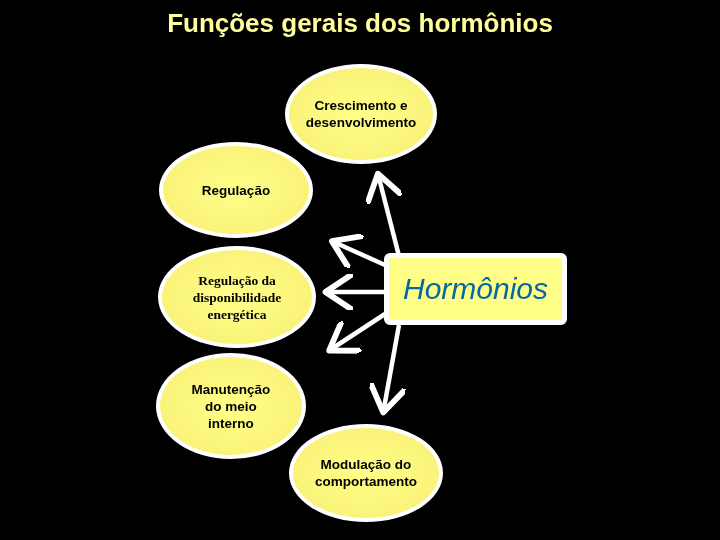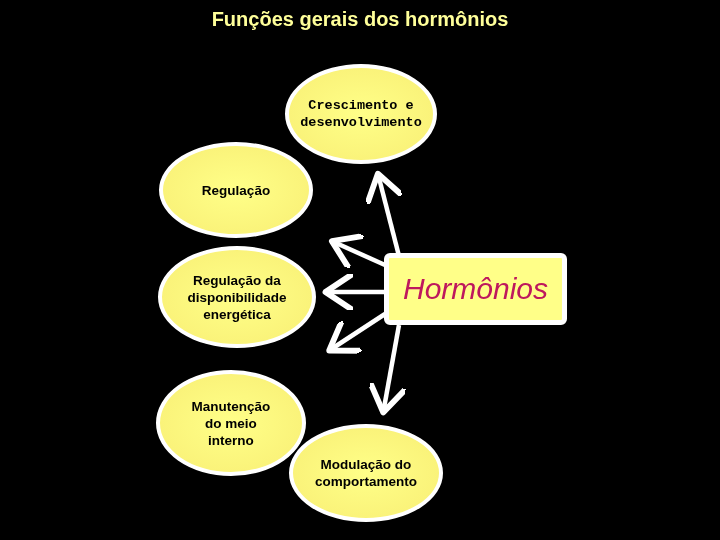--- a/index.html
+++ b/index.html
@@ -9,21 +9,21 @@
       position: relative;
       overflow: hidden;
       font-family: "Liberation Sans", sans-serif;
     }
     .title {
       position: absolute;
       left: 0; top: 8px; width: 720px;
       text-align: center;
       color: #FFFF99;
       font-weight: bold;
-      font-size: 20px;
+      font-size: 26px;
       letter-spacing: 0px;
     }
     .ellipse {
       position: absolute;
       box-sizing: border-box;
       border-radius: 50%;
       background: radial-gradient(ellipse at 50% 50%, #FFFF88 0%, #FAF37A 70%, #F2EA70 100%);
       border: 4px solid #FFFFFF;
       display: flex;
       align-items: center;
@@ -39,21 +39,21 @@
       position: absolute;
       left: 384px; top: 253px;
       width: 183px; height: 72px;
       box-sizing: border-box;
       background: #FFFF88;
       border: 5px solid #FFFFFF;
       border-radius: 6px;
       display: flex;
       align-items: center;
       justify-content: center;
-      color: #be185d;
+      color: #0369a1;
       font-style: italic;
       font-size: 30px;
     }
     svg.arrows {
       position: absolute; left: 0; top: 0;
       width: 720px; height: 540px;
       pointer-events: none;
     }
   </style>
 </head>
@@ -72,36 +72,36 @@
 
   <line x1="385" y1="265" x2="336" y2="243" stroke="#FFFFFF" stroke-width="4.5" marker-end="url(#ah)"></line>
 
   <line x1="385" y1="292" x2="330" y2="292" stroke="#FFFFFF" stroke-width="4.5" marker-end="url(#ah)"></line>
 
   <line x1="385" y1="314" x2="333" y2="348" stroke="#FFFFFF" stroke-width="4.5" marker-end="url(#ah)"></line>
 
   <line x1="399" y1="325" x2="384" y2="408" stroke="#FFFFFF" stroke-width="4.5" marker-end="url(#ah)"></line>
 </svg>
 
-<div class="ellipse" style="left:285px; top:64px; width:152px; height:100px;font-family:Liberation Mono, monospace;">
+<div class="ellipse" style="left:285px; top:64px; width:152px; height:100px;">
   <span>Crescimento e
 desenvolvimento</span>
 </div>
 
 <div class="ellipse" style="left:159px; top:142px; width:154px; height:96px;">
   <span>Regulação</span>
 </div>
 
-<div class="ellipse" style="left:158px; top:246px; width:158px; height:102px;">
+<div class="ellipse" style="left:158px; top:246px; width:158px; height:102px;font-family:Liberation Serif, serif;">
   <span>Regulação da
 disponibilidade
 energética</span>
 </div>
 
-<div class="ellipse" style="left:156px; top:370px; width:150px; height:106px;">
+<div class="ellipse" style="left:156px; top:353px; width:150px; height:106px;">
   <span>Manutenção
 do meio
 interno</span>
 </div>
 
 <div class="ellipse" style="left:289px; top:424px; width:154px; height:98px;">
   <span>Modulação do
 comportamento</span>
 </div>
 

